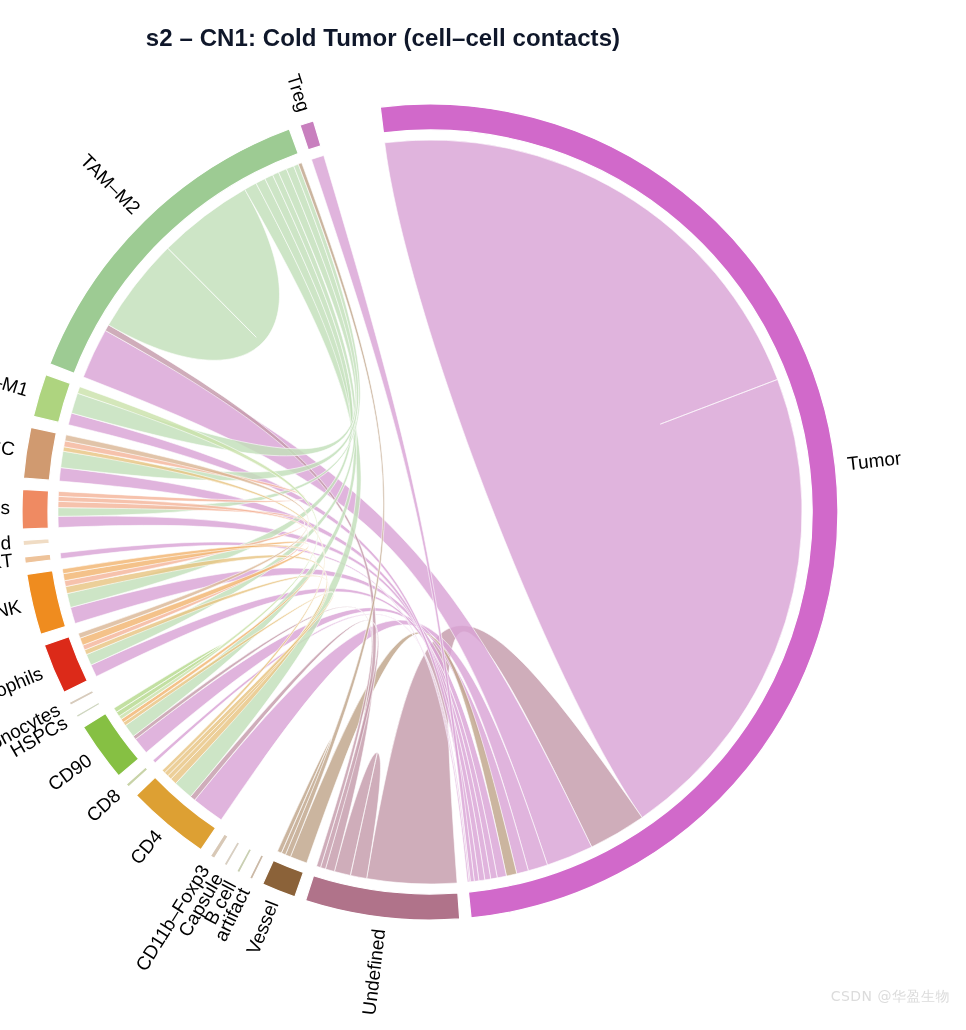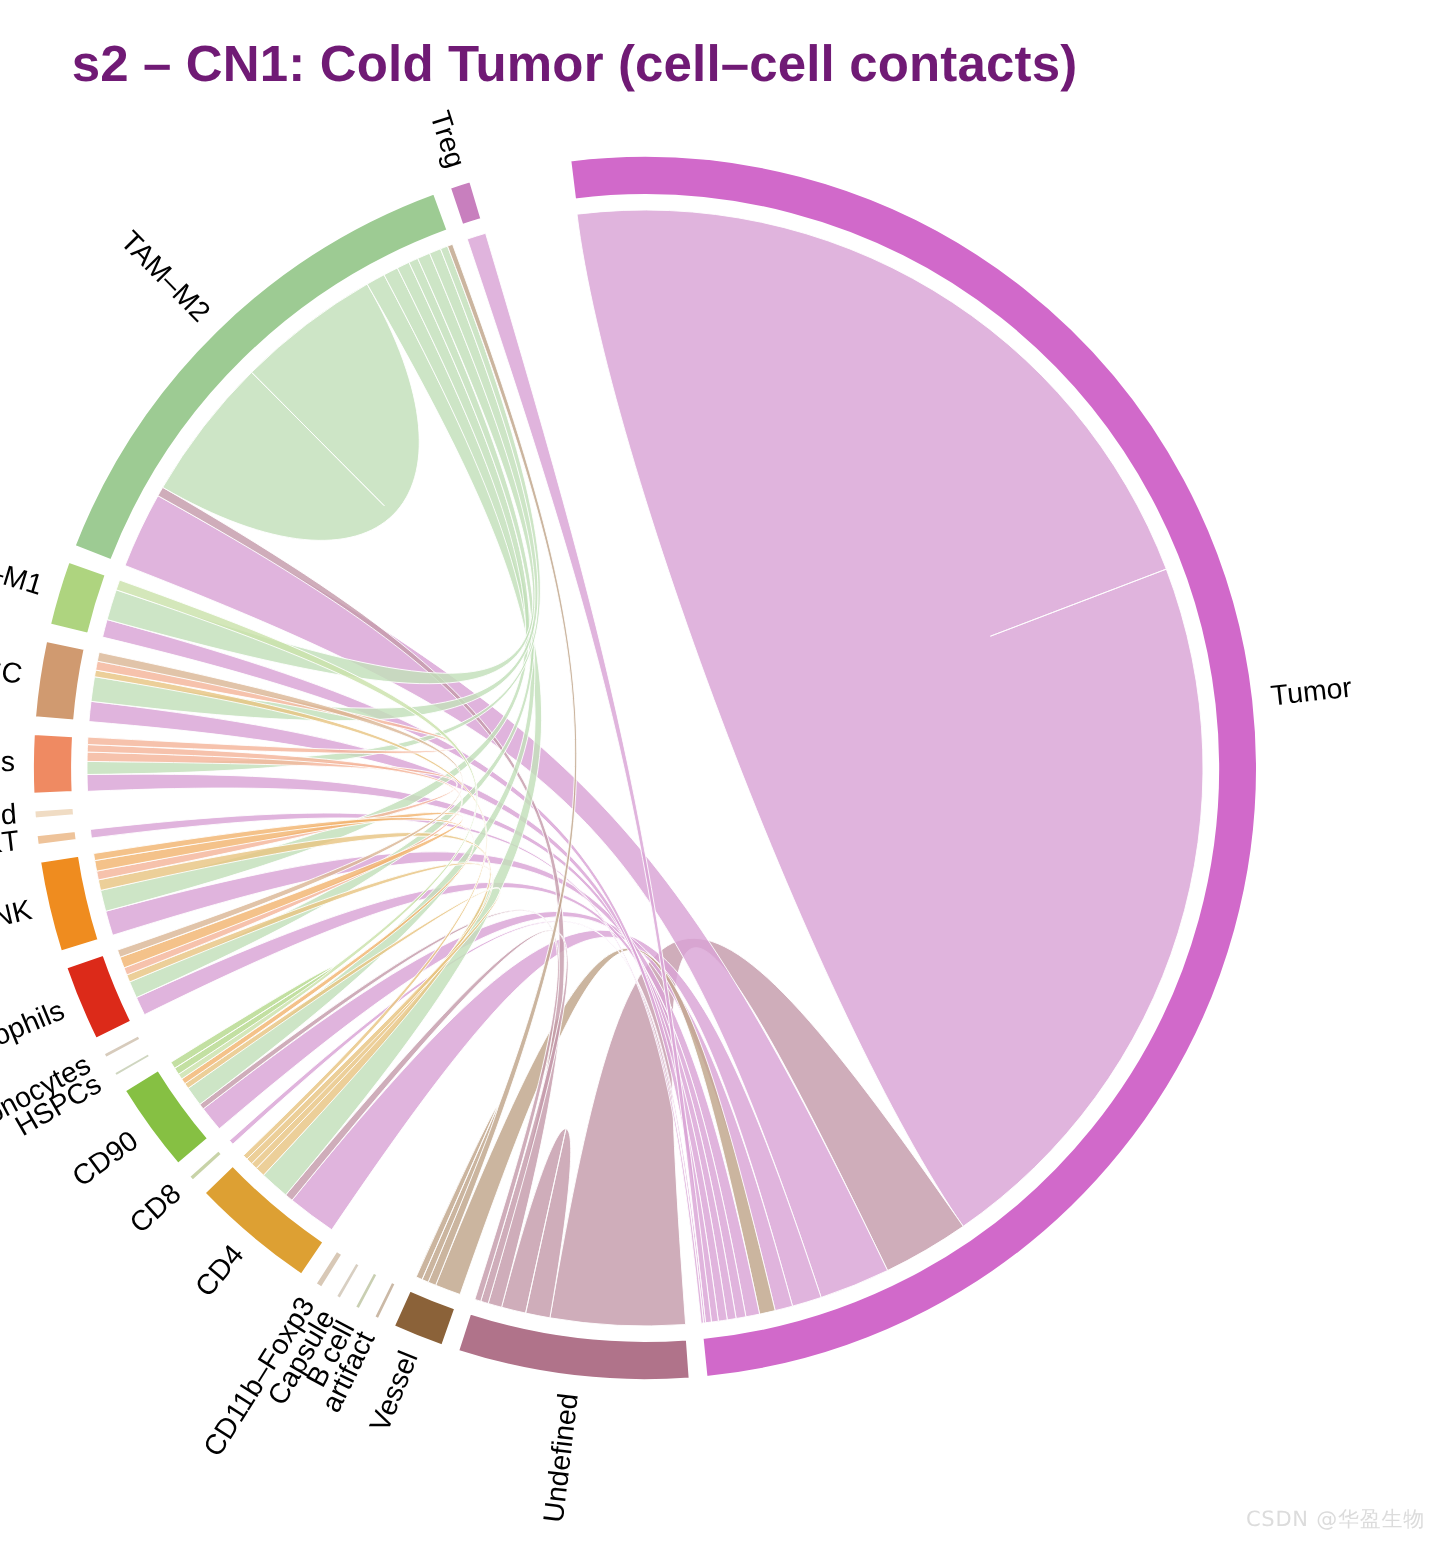--- a/index.html
+++ b/index.html
@@ -1,26 +1,26 @@
 <!DOCTYPE html>
 <html><head>
 <meta charset="utf-8">
 <style>
   html,body{margin:0;padding:0;background:#ffffff;}
   body{width:966px;height:1030px;overflow:hidden;
        font-family:"Liberation Sans","DejaVu Sans",sans-serif;}
   #root{position:relative;width:966px;height:1030px;background:#fff;}
   #title{
     position:absolute;left:0;top:24px;width:766px;text-align:center;
-    font-size:34px;font-weight:bold;color:#701a75;letter-spacing:0.1px;
+    font-size:24px;font-weight:bold;color:#0f172a;letter-spacing:0.1px;
   }
   #chordsvg{position:absolute;left:0;top:0;width:966px;height:1030px;}
   .sector-label{font-size:19px;fill:#000;font-family:"Liberation Sans","DejaVu Sans",sans-serif;}
   #watermark{
-    position:absolute;right:16px;bottom:8px;font-size:14px;color:#dcdcdc;
+    position:absolute;right:16px;bottom:24px;font-size:14px;color:#dcdcdc;
     font-family:"DejaVu Sans",sans-serif;letter-spacing:0.5px;text-align:right;
   }
 </style>
 </head>
 <body>
 
 <div id="root">
 
   <div id="title">s2 – CN1: Cold Tumor (cell–cell contacts)</div>
 

